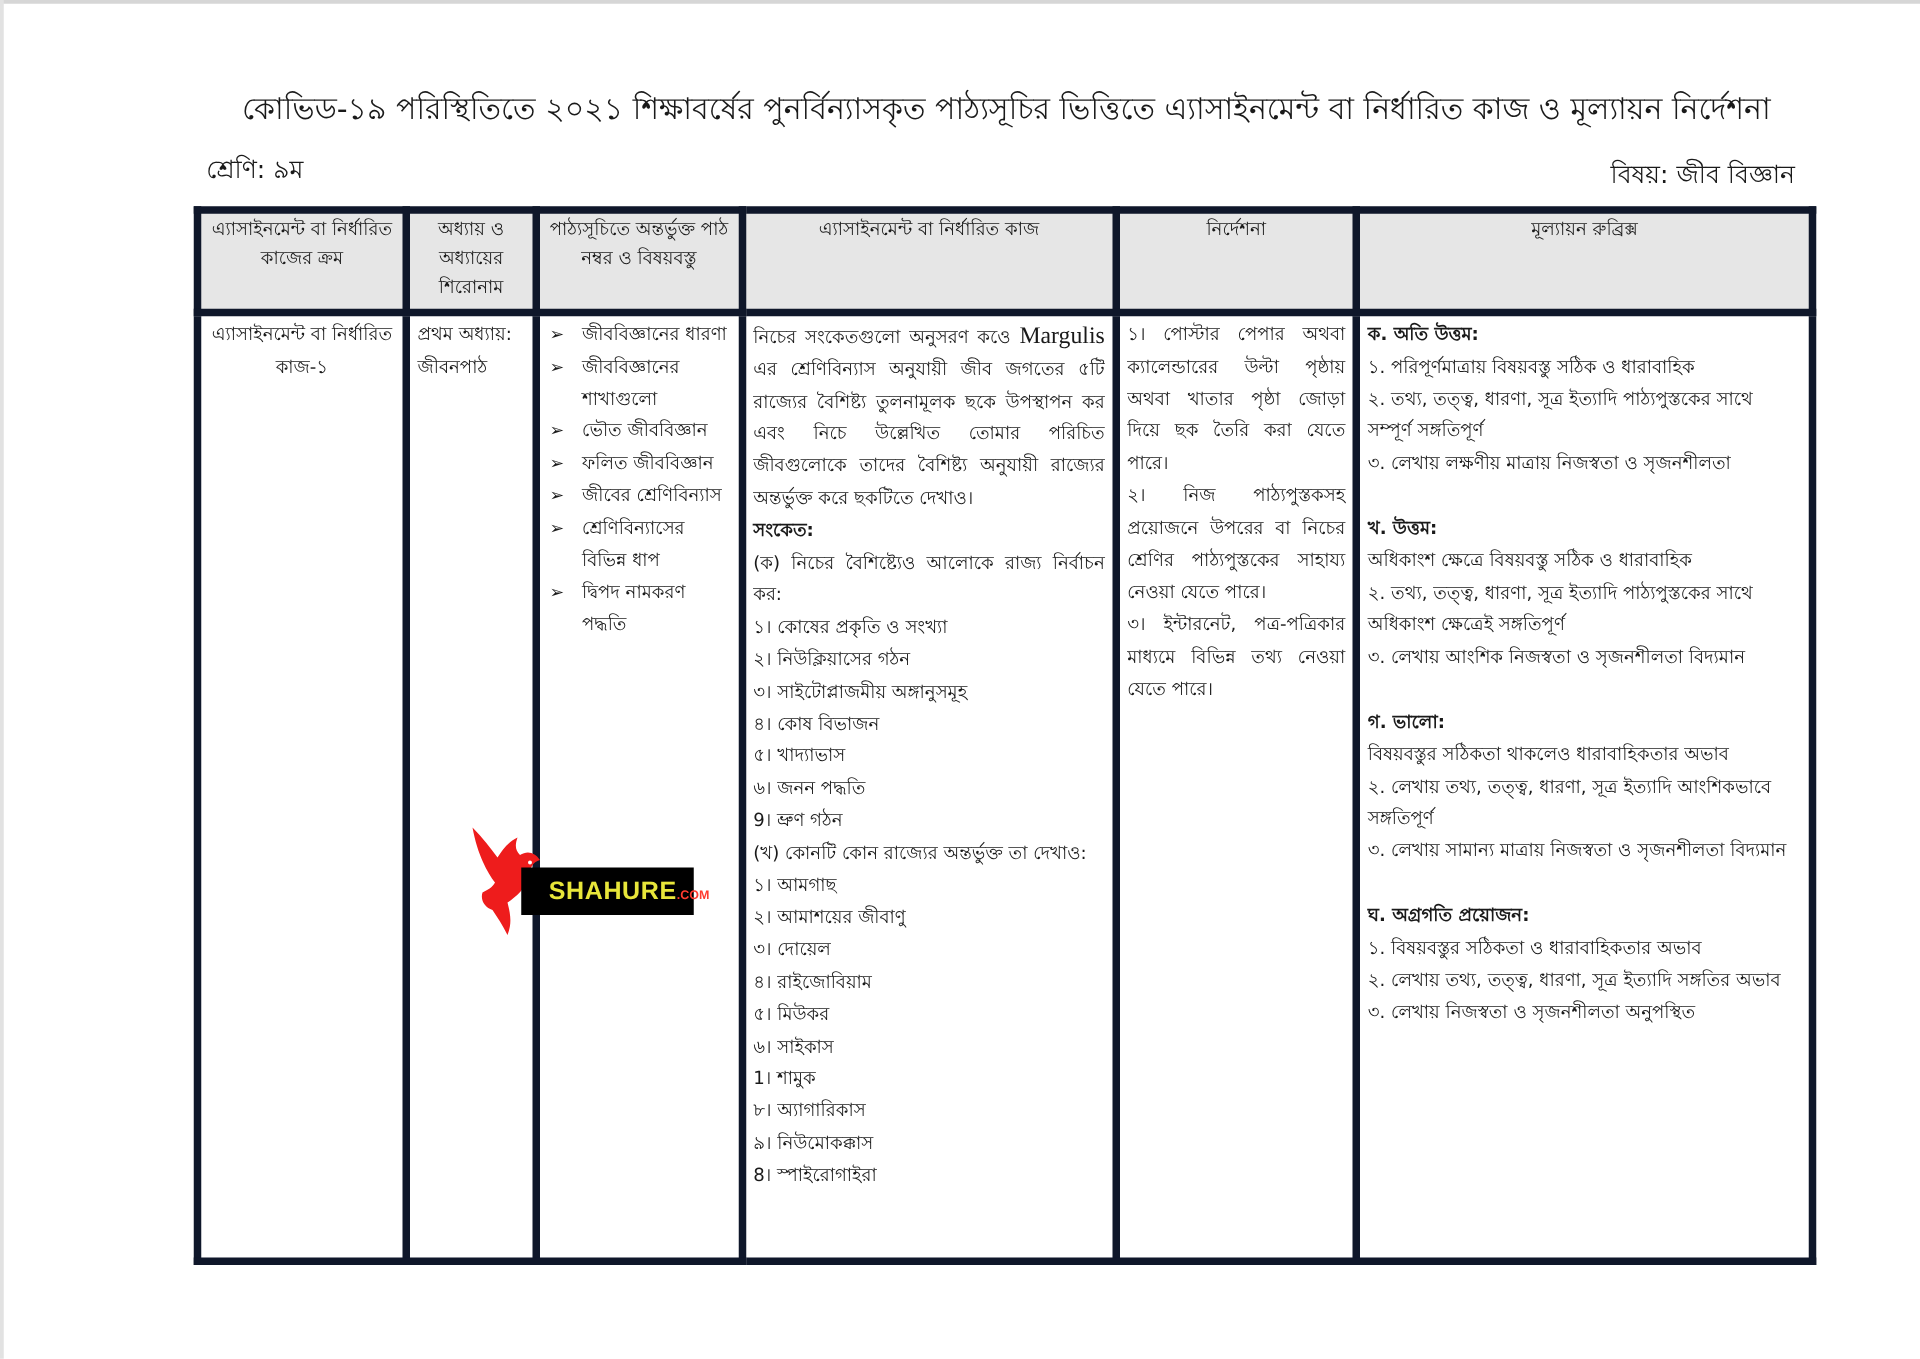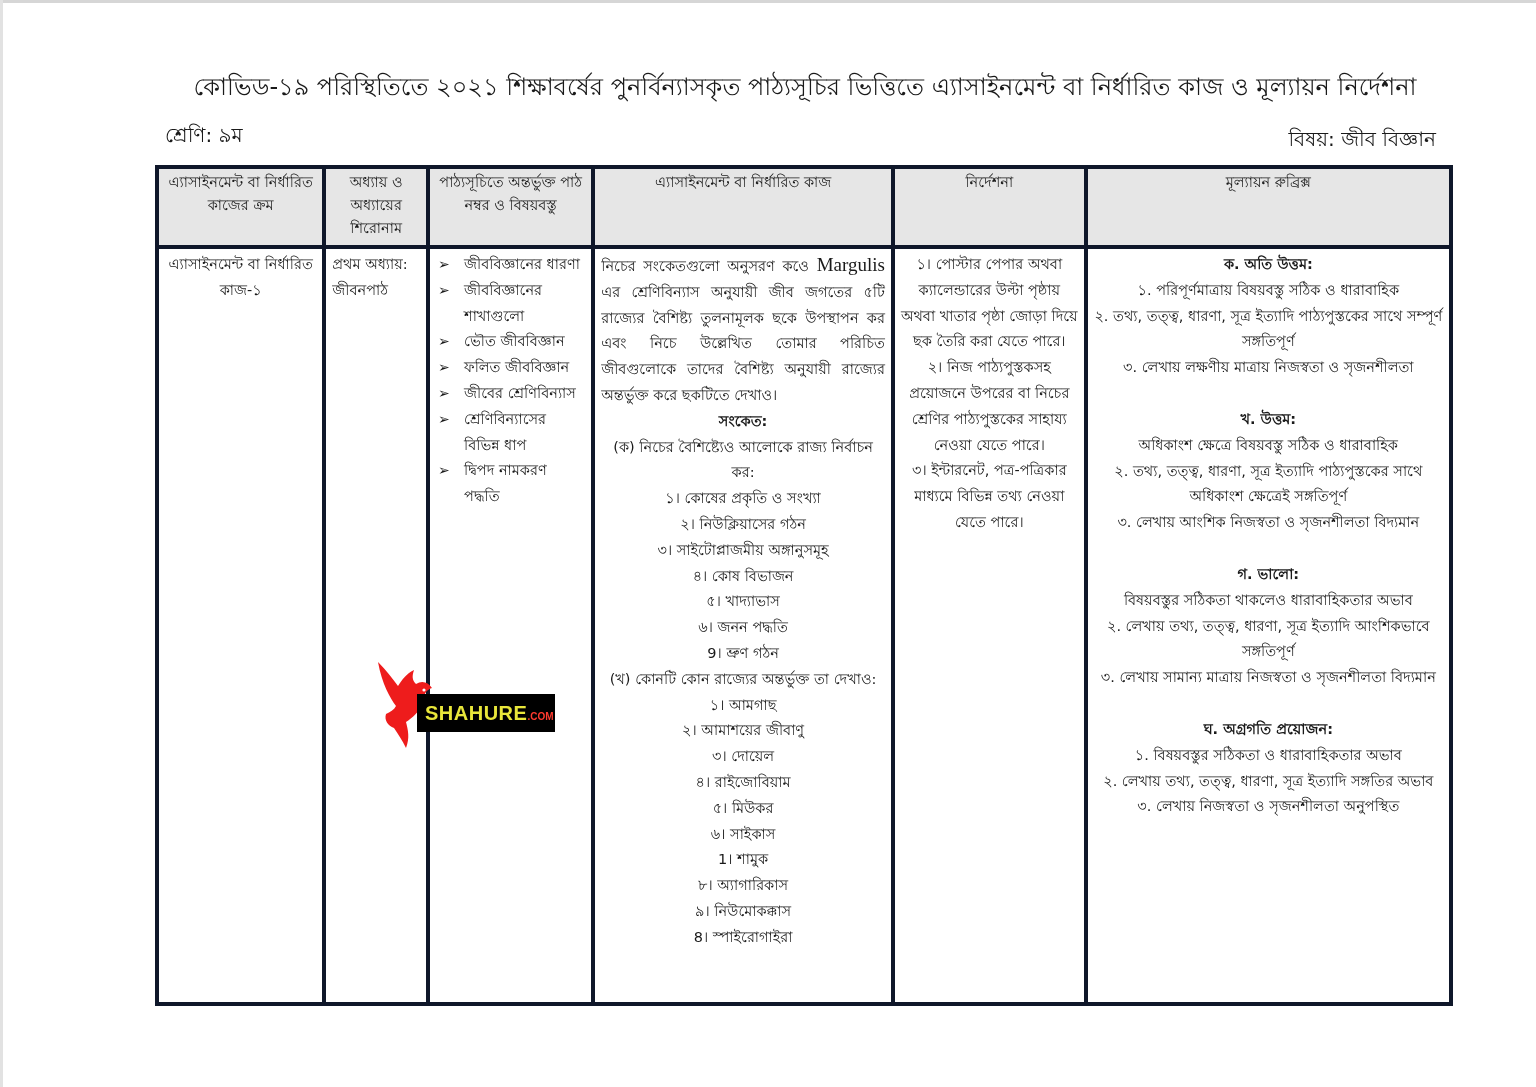--- a/index.html
+++ b/index.html
@@ -12,43 +12,43 @@
   .title {
     position:absolute; left:160px; top:68px; width:1290px; text-align:center;
     font-size:24px; white-space:nowrap; letter-spacing:0;
   }
   .class-label { position:absolute; left:165px; top:120px; font-size:20px; }
   .subject-label { position:absolute; right:100px; top:124px; font-size:20px; }
   table.main {
     position:absolute; left:155px; top:165px; width:1298px; border-collapse:collapse;
     table-layout:fixed; font-size:14.5px; line-height:25.8px;
   }
-  table.main th, table.main td { border:4px solid #0f172a; vertical-align:top; padding:0 6px; }
+  table.main th, table.main td { border:6px solid #0f172a; vertical-align:top; padding:0 6px; }
   table.main thead th {
     background:#e6e6e6; font-weight:normal; text-align:center; height:74px; line-height:23px; padding-top:2px;
   }
   table.main tbody td { height:750px; padding-top:3px; }
   .c1 { width:158px; } .c2 { width:98px; } .c3 { width:156px; } .c4 { width:283px; } .c5 { width:182px; } .c6 { width:345px; }
   .center { text-align:center; }
   .justify { text-align:justify; }
   ul.topics { list-style:none; margin:0; padding:0; }
   ul.topics li { position:relative; padding-left:28px; }
   ul.topics li .arrow { position:absolute; left:2px; top:0; font-size:14px; }
-  .blk { display:block;text-align:center; }
+  .blk { display:block; }
   .bold { font-weight:bold; }
   .gap { height:26px; }
   .margulis { font-family:"Liberation Serif", "DejaVu Serif", serif; font-size:19px; }
   .logo {
     position:absolute; left:372px; top:656px; width:190px; height:96px;
   }
   .logo .bird { position:absolute; left:0; top:0; }
   .logo .badge {
     position:absolute; left:45px; top:38px; width:138px; height:38px; background:#000;
     color:#e8e63a; font-family:"Liberation Sans", sans-serif; font-weight:bold; font-size:20px;
-    line-height:38px; padding-left:8px; box-sizing:border-box; letter-spacing:0.5px;
+    line-height:38px; padding-left:22px; box-sizing:border-box; letter-spacing:0.5px;
   }
   .logo .badge .tld { font-size:10px; color:#ff3b2f; letter-spacing:0; }
 </style>
 </head>
 <body>
 
 <div class="page-edge-top"></div>
 <div class="page-edge-left"></div>
 
 <div class="title">কোভিড-১৯ পরিস্থিতিতে ২০২১ শিক্ষাবর্ষের পুনর্বিন্যাসকৃত পাঠ্যসূচির ভিত্তিতে এ্যাসাইনমেন্ট বা নির্ধারিত কাজ ও মূল্যায়ন নির্দেশনা</div>

